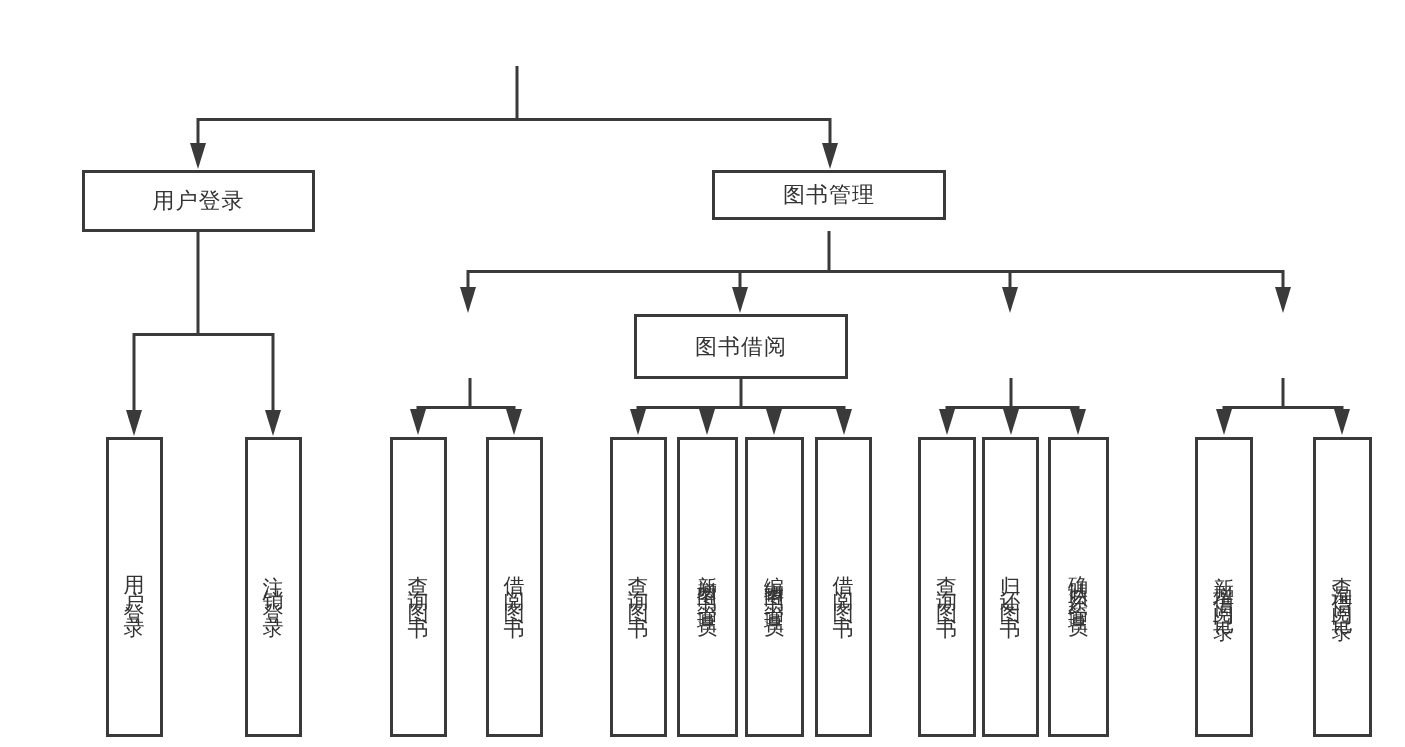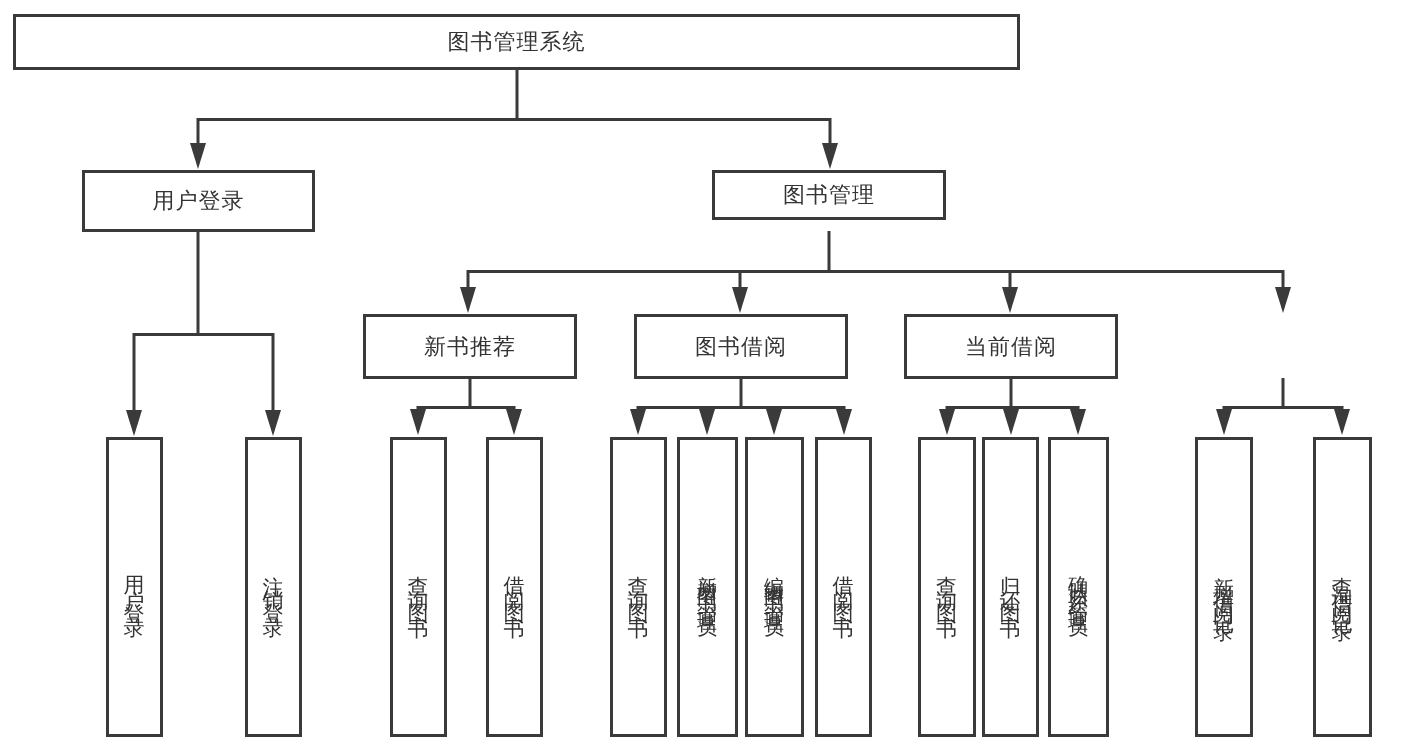--- a/index.html
+++ b/index.html
@@ -79,39 +79,30 @@
       <polygon points="766,409 782,409 774,435"></polygon>
       <polygon points="836,409 852,409 844,435"></polygon>
       <polygon points="939,409 955,409 947,435"></polygon>
       <polygon points="1003,409 1019,409 1011,435"></polygon>
       <polygon points="1070,409 1086,409 1078,435"></polygon>
       <polygon points="1216,409 1232,409 1224,435"></polygon>
       <polygon points="1334,409 1350,409 1342,435"></polygon>
     </g>
   </svg>
 
-  <div class="node" style="left:13px;top:14px;width:1007px;height:56px">
-    <span class="hlabel">图书管理系统</span>
-  </div>
 
   <div class="node" style="left:82px;top:170px;width:233px;height:62px">
     <span class="hlabel">用户登录</span>
   </div>
   <div class="node" style="left:712px;top:170px;width:234px;height:50px">
     <span class="hlabel">图书管理</span>
   </div>
 
-  <div class="node" style="left:363px;top:314px;width:214px;height:65px">
-    <span class="hlabel">新书推荐</span>
-  </div>
   <div class="node" style="left:634px;top:314px;width:214px;height:65px">
     <span class="hlabel">图书借阅</span>
-  </div>
-  <div class="node" style="left:904px;top:314px;width:214px;height:65px">
-    <span class="hlabel">当前借阅</span>
   </div>
 
   <div class="node leaf" style="left:106px;width:57px">
     <span class="vlabel v4">用户登录</span>
   </div>
   <div class="node leaf" style="left:245px;width:57px">
     <span class="vlabel v4">注销登录</span>
   </div>
 
   <div class="node leaf" style="left:390px;width:57px">

